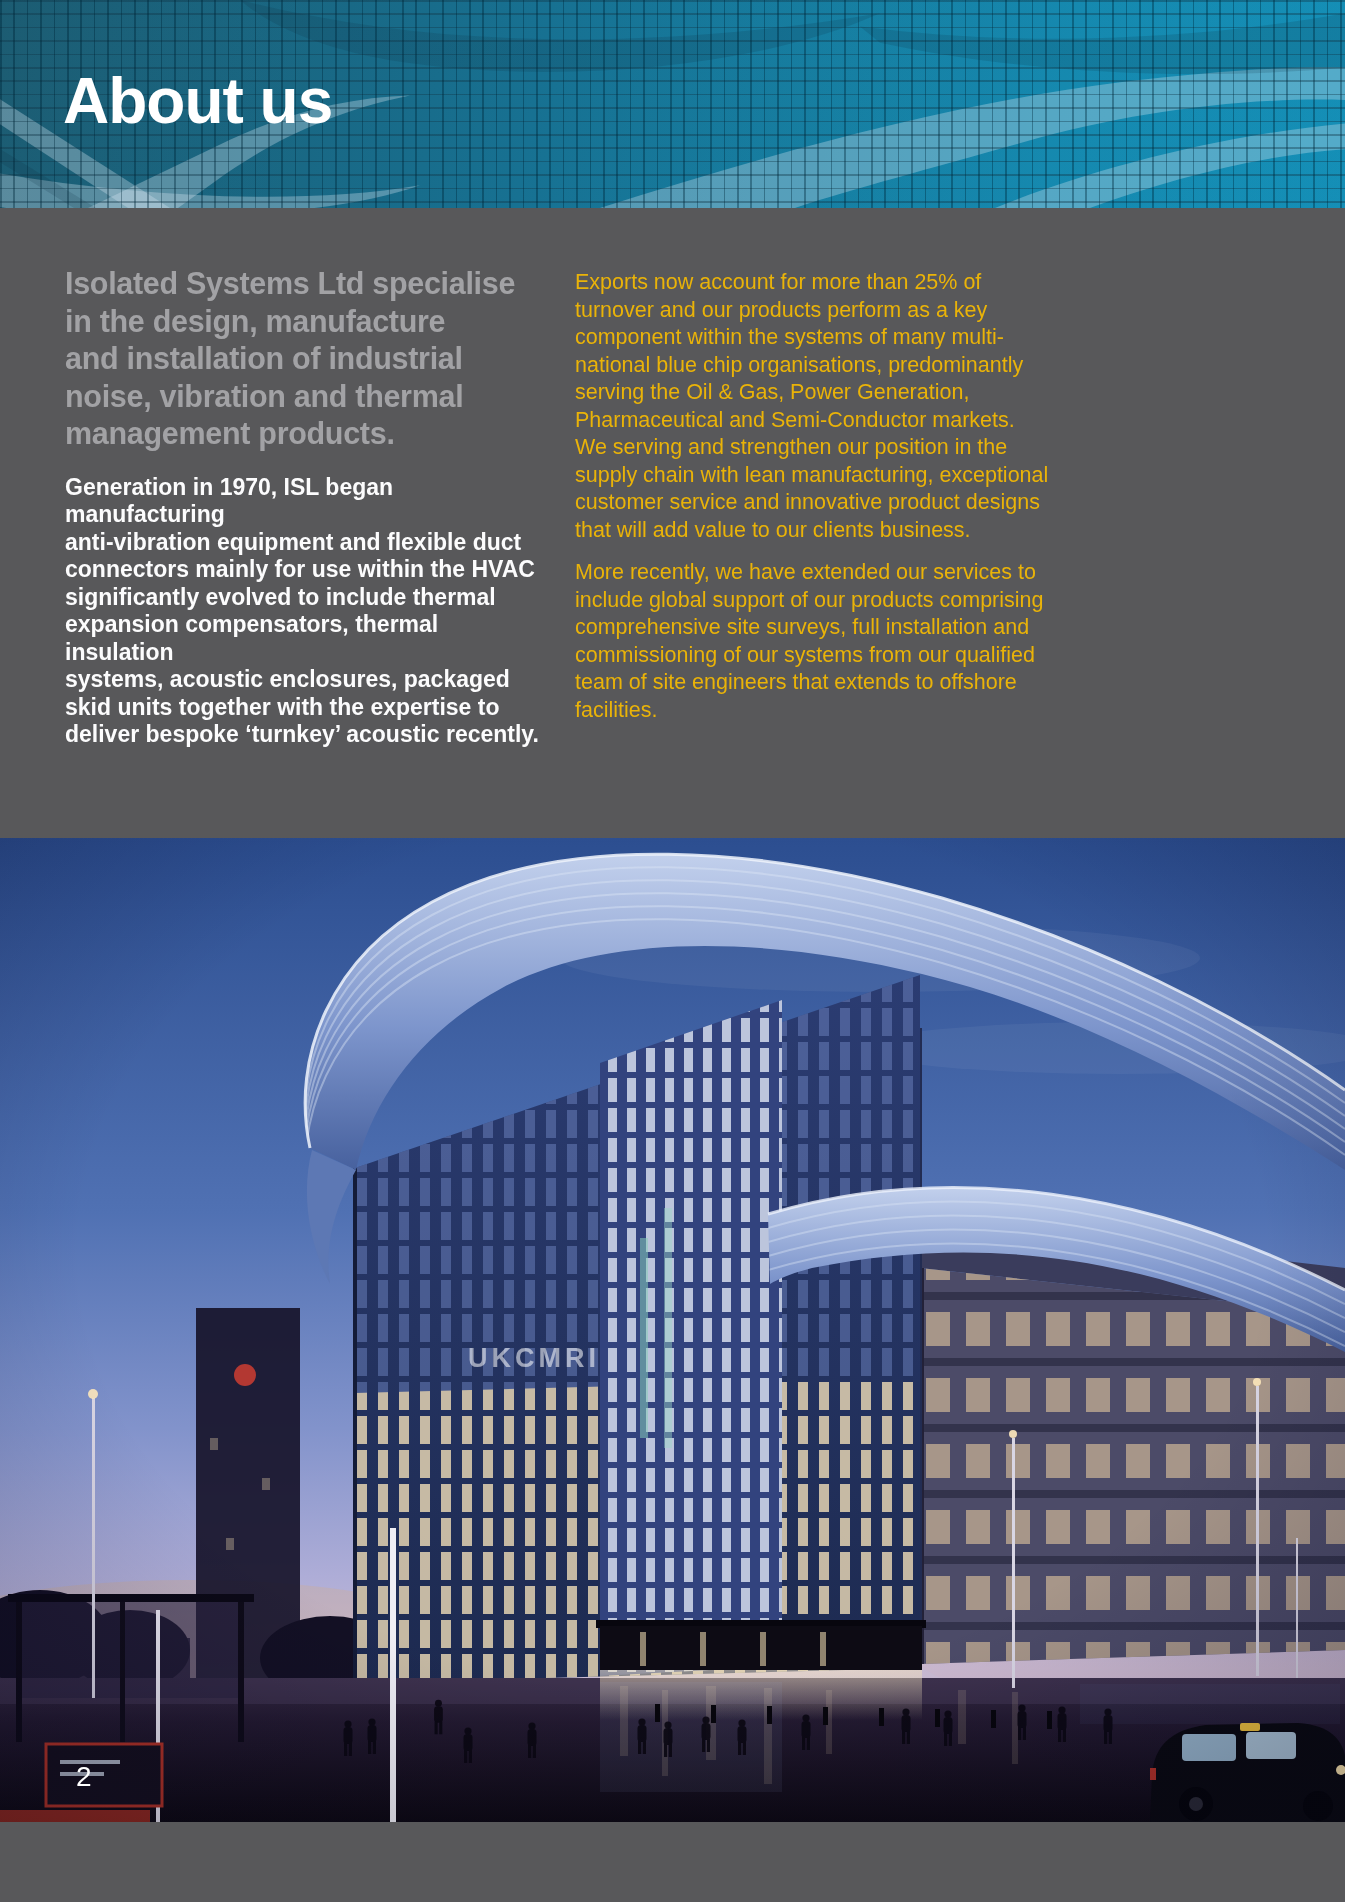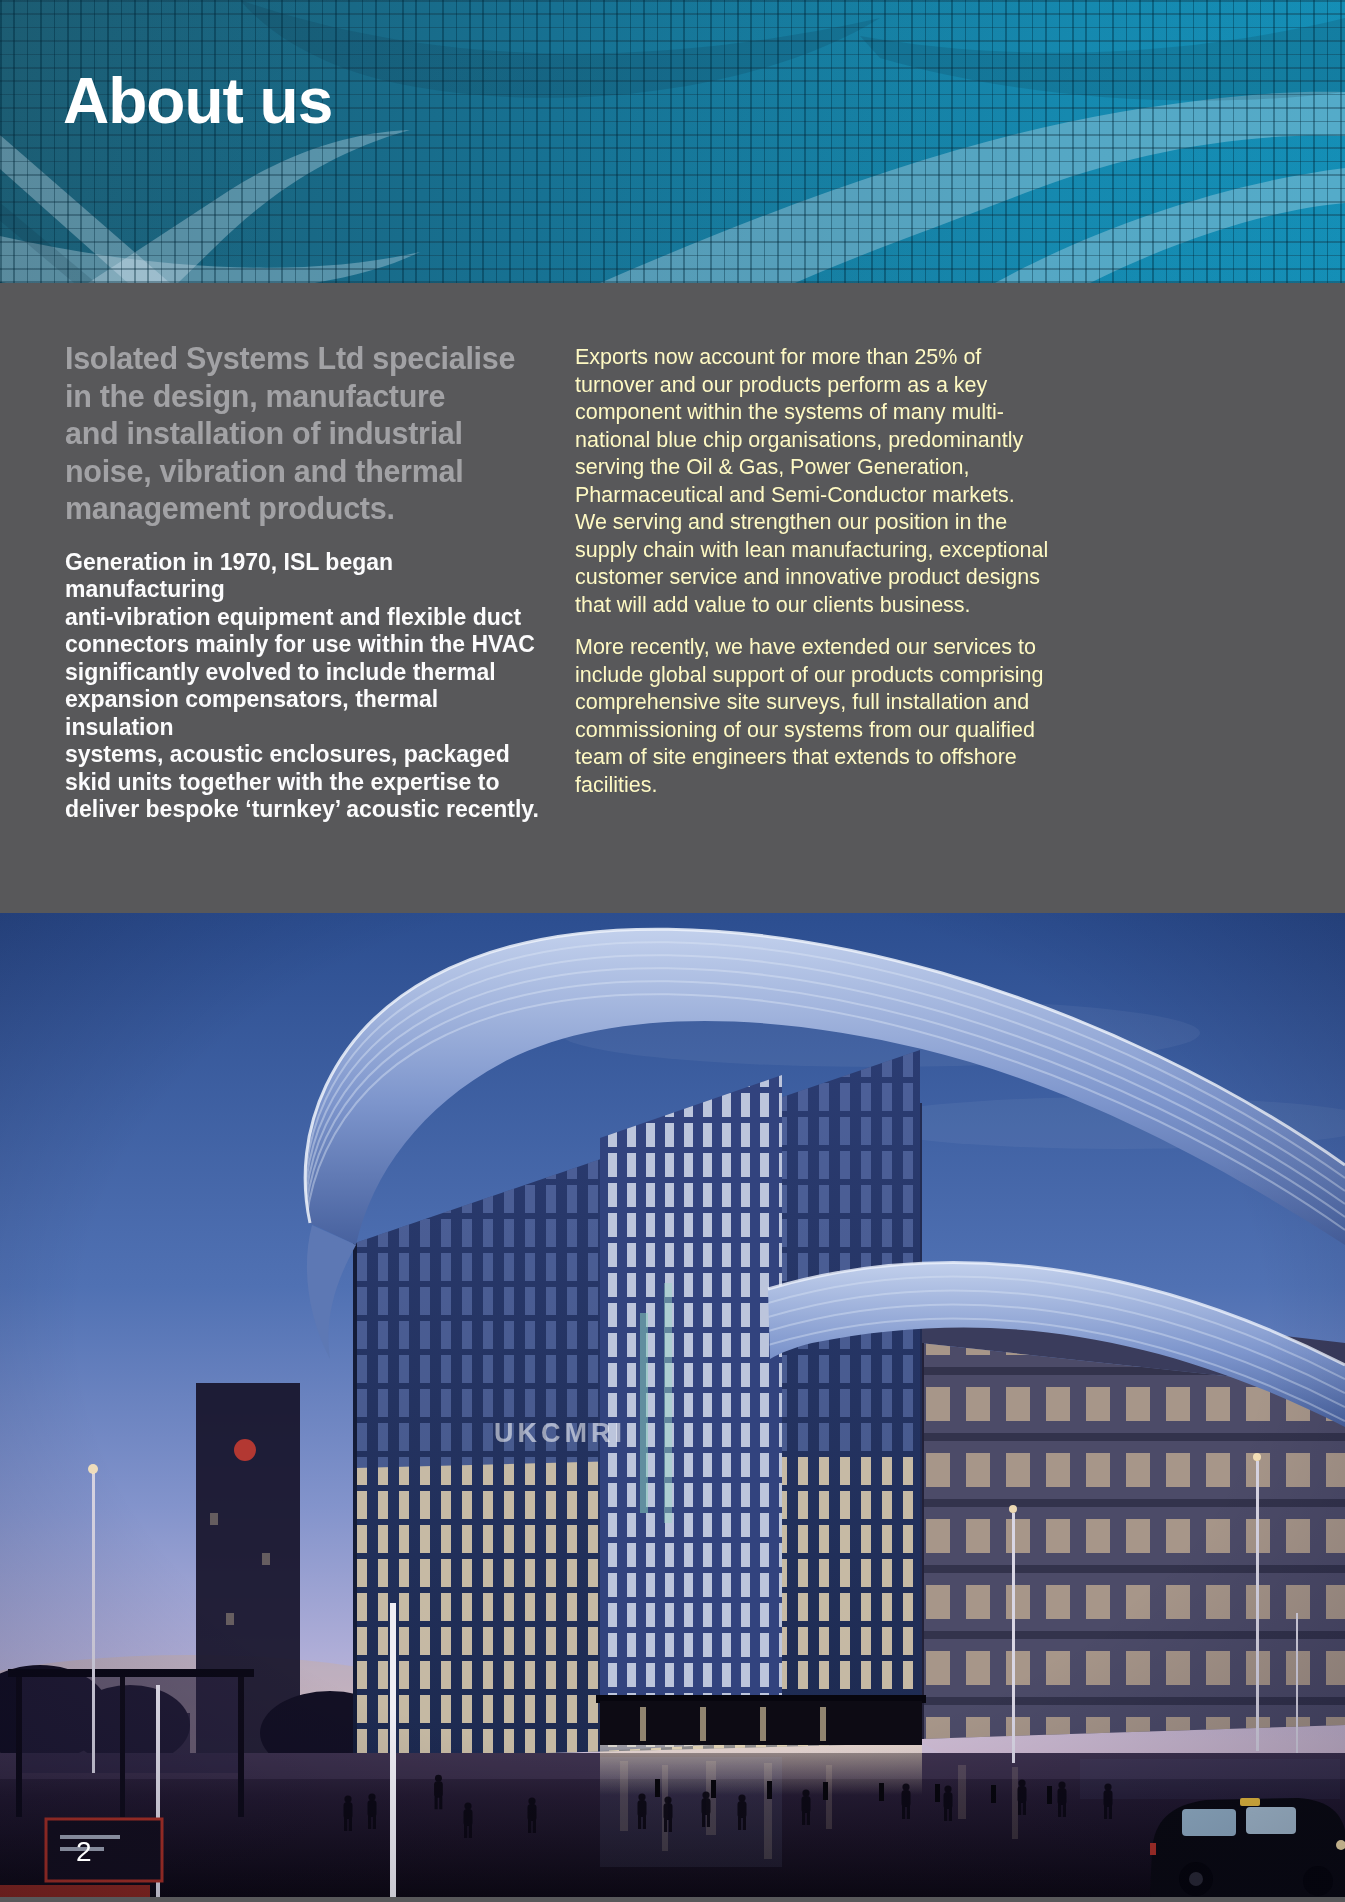--- a/index.html
+++ b/index.html
@@ -8,21 +8,21 @@
     width: 1345px;
     height: 1902px;
     background: #58585a;
     overflow: hidden;
     font-family: "Liberation Sans", sans-serif;
   }
 
   
   .hero {
     position: relative;
-    height: 283px;
+    height: 208px;
     background: linear-gradient(100deg, #14566d 0%, #0f6c8e 40%, #0d85ac 78%, #0c8bb4 100%);
     overflow: hidden;
   }
   .hero .waves { position: absolute; inset: 0; width: 100%; height: 100%; z-index: 1; }
   .grid-overlay {
     position: absolute; inset: 0; z-index: 2;
     background-image:
       repeating-linear-gradient(to right,  rgba(8,45,62,0.38) 0 1.6px, rgba(255,255,255,0.035) 1.6px 13.4px),
       repeating-linear-gradient(to bottom, rgba(8,45,62,0.38) 0 1.6px, rgba(255,255,255,0.0)   1.6px 13.4px);
   }
@@ -45,30 +45,30 @@
     font-size: 30.5px; line-height: 37.5px; font-weight: bold;
     letter-spacing: -0.3px; color: #a2a2a5;
   }
   .about .lead {
     margin: 0;
     font-size: 23px; line-height: 27.5px; font-weight: bold;
     color: #fcfcfd;
   }
   .about .col-right {
     width: 478px; padding-top: 4px;
-    font-size: 21.5px; line-height: 27.5px; color: #fef9c3;
+    font-size: 21.5px; line-height: 27.5px; color: #eab308;
   }
   .about .col-right p { margin: 0 0 15px 0; }
   .about span { display: block; }
 
   
   .photo { position: relative; height: 984px; background: #2e5192; }
   .photo svg { display: block; width: 1345px; height: 984px; }
   .watermark {
-    position: absolute; left: 494px; top: 505px;
+    position: absolute; left: 468px; top: 505px;
     font-size: 27px; font-weight: bold; letter-spacing: 4px;
     color: rgba(255,255,255,0.55);
   }
   .page-num {
     position: absolute; left: 76px; top: 923px;
     font-size: 28px; color: #ffffff;
   }
 </style>
 </head>
 <body>

